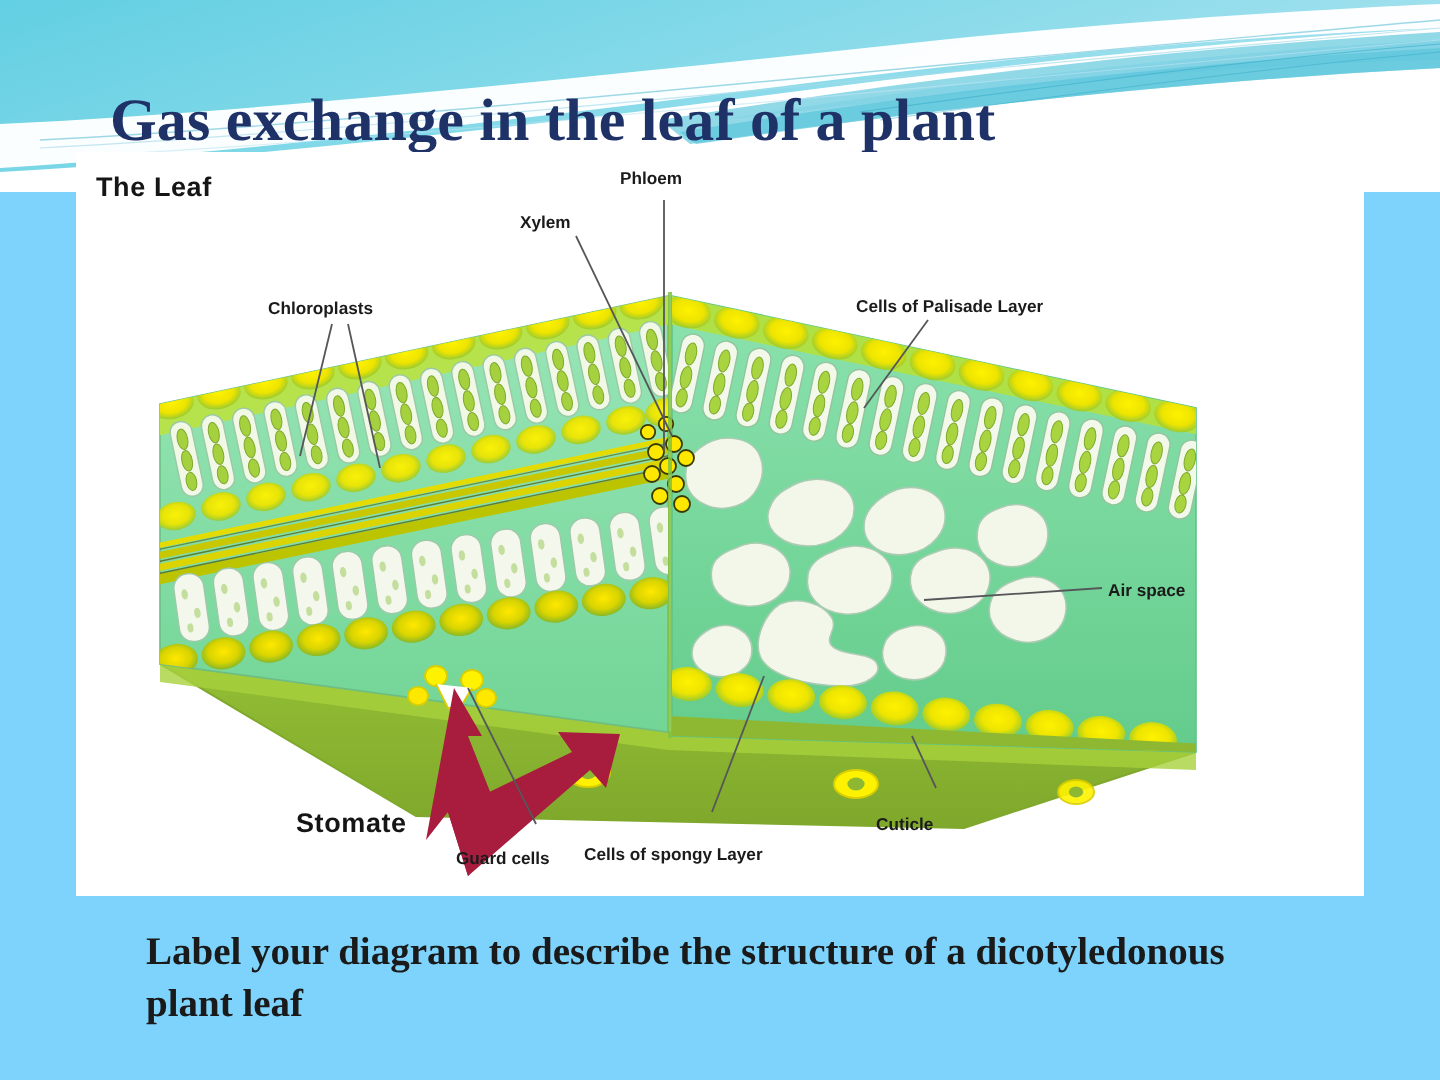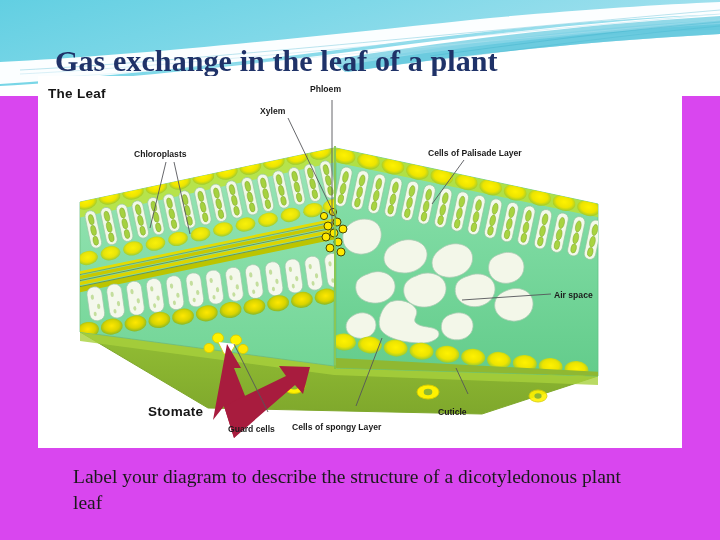--- a/index.html
+++ b/index.html
@@ -13,21 +13,21 @@
     height: 540px;
     overflow: hidden;
     font-family: "Liberation Sans", sans-serif;
     position: relative;
   }
   #slide {
     position: absolute;
     left: 0; top: 0;
     width: 720px;
     height: 540px;
-    background: #d946ef;
+    background: #7dd3fc;
     overflow: hidden;
   }
   
   #banner {
     position: absolute;
     left: 0; top: 0;
     width: 720px;
     height: 96px;
     overflow: hidden;
     pointer-events: none;
@@ -63,20 +63,21 @@
   
   #caption {
     position: absolute;
     left: 73px;
     top: 464px;
     width: 580px;
     font-family: "Liberation Serif", serif;
     font-size: 19.5px;
     line-height: 26px;
     color: #1a1a1a;
+    font-weight: bold;
   }
   .lbl {
     font-family: "Liberation Sans", sans-serif;
     font-size: 8.6px;
     font-weight: bold;
     fill: #1b1b1b;
   }
   .lbl-big {
     font-family: "Liberation Sans", sans-serif;
     font-size: 13.5px;

